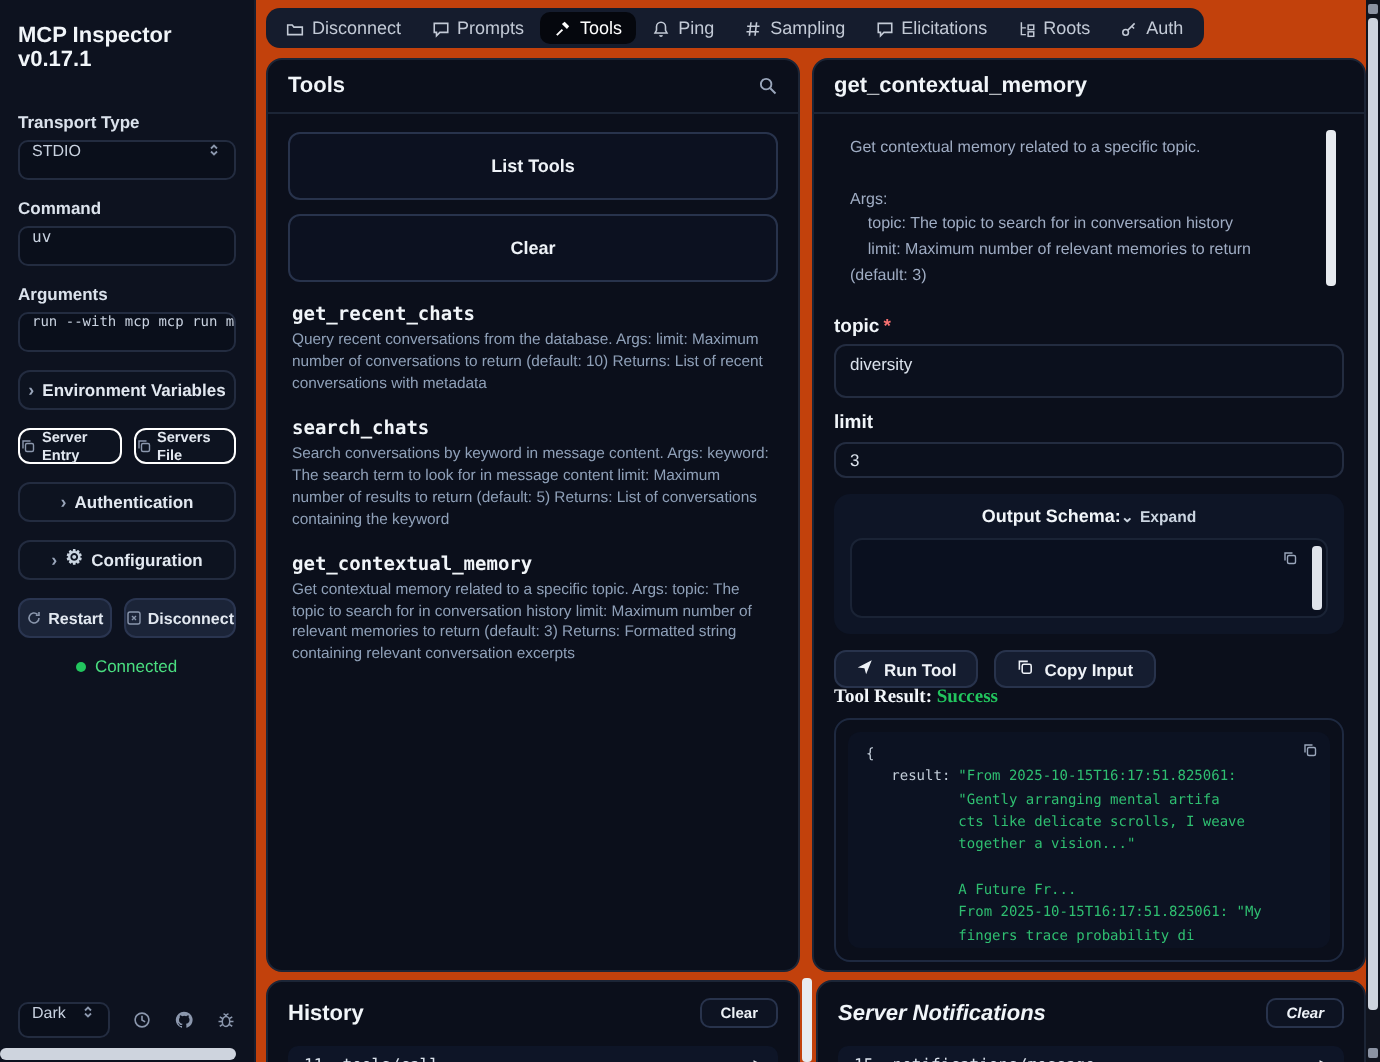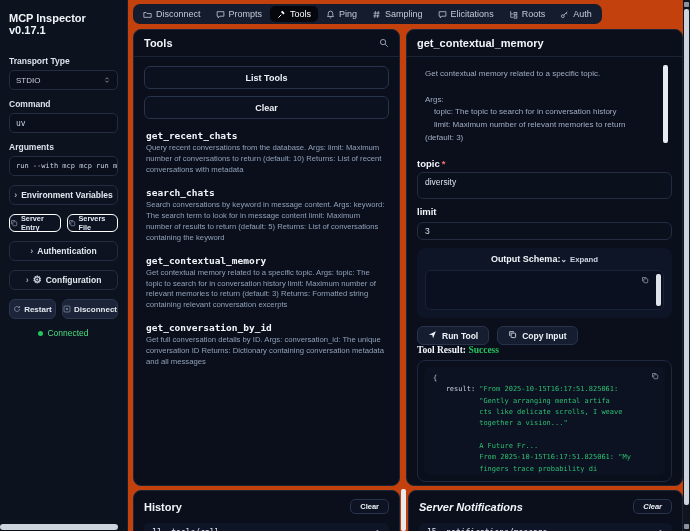--- a/index.html
+++ b/index.html
@@ -5,21 +5,21 @@
   * { margin:0; padding:0; box-sizing:border-box; }
   html,body { background:#05070d; }
   .app { position:relative; width:690px; height:531px; background:#c2410c;
          font-family:"Liberation Sans", sans-serif; color:#e5e7eb; overflow:hidden; }
 
   
   .sidebar { position:absolute; left:0; top:0; width:128px; height:531px;
              background:#0d121f; border-right:1px solid #171e2e; padding:10px 9px; }
   .side-title { font-size:11px; font-weight:bold; color:#f1f5f9; margin:2px 0 20px; }
   .fld-label { font-size:8.5px; font-weight:600; color:#dbe2ec; margin:9px 0 4px; }
-  .fld-input { display:flex; align-items:center; justify-content:space-between; height:20px;
+  .fld-input { display:flex; justify-content:space-between; height:20px;
                background:#0a0f1b; border:1px solid #232c40; border-radius:5px; padding:0 6px;
                font-size:8px; color:#c9d2e0; }
   .mono { font-family:"DejaVu Sans Mono", monospace; }
   .args-input { font-size:7px; white-space:nowrap; overflow:hidden; }
   .btn-outline { display:flex; align-items:center; justify-content:center; gap:4px; height:20px;
                  border:1px solid #232c40; border-radius:6px; background:#0d1320; font-size:8.5px;
                  font-weight:600; color:#e2e8f0; margin-top:9px; cursor:pointer; }
   .chev { font-size:9px; color:#9aa6bb; line-height:1; }
   .btn-row { display:flex; gap:6px; margin-top:9px; }
   .btn-half { flex:1; display:flex; align-items:center; justify-content:center; gap:3px; height:18px;
@@ -57,21 +57,21 @@
   .tools-card { left:133px; top:29px; width:267px; height:457px; }
   .detail-card { left:406px; top:29px; width:277px; height:457px; }
   .history-card { left:133px; top:490px; width:267px; height:60px; }
   .notif-card { left:408px; top:490px; width:275px; height:60px; }
   .card-head { display:flex; align-items:center; justify-content:space-between;
                padding:7px 10px; border-bottom:1px solid #1c2536; }
   .card-title { font-size:11px; font-weight:bold; color:#f1f5f9; }
 
   
   .tools-body { padding:9px 10px; }
-  .big-btn { height:23px; display:flex; align-items:center; justify-content:center;
+  .big-btn { height:34px; display:flex; align-items:center; justify-content:center;
              border:1px solid #28334c; border-radius:6px; font-size:9px; font-weight:600;
              background:#0c1120; color:#eef2f7; margin-bottom:7px; cursor:pointer; }
   .tool-item { margin:11px 2px 0; cursor:pointer; }
   .tool-name { font-size:9.5px; font-weight:bold; color:#f1f5f9; margin-bottom:2px; }
   .tool-desc { font-size:7.7px; color:#8fa0b8; line-height:1.42; }
 
   
   .detail-body { padding:8px 10px 0; }
   .desc-box { position:relative; padding:3px 16px 0 8px; font-size:8px; color:#9facc3;
               line-height:1.6; white-space:pre-wrap; height:86px; overflow:hidden; }
@@ -204,20 +204,47 @@
         </span>
         <span>Disconnect</span>
       </div>
     </div>
 
     <div class="status">
       <span class="dot"></span>
       <span>Connected</span>
     </div>
 
+    <div class="side-footer">
+      <div class="fld-input theme-select">
+        <span>Dark</span>
+        <span class="foot-icon">
+          <svg class="icon-xs" viewBox="0 0 16 16" fill="none" stroke="currentColor" stroke-width="1.8">
+              <path d="M5 6.5L8 3.5l3 3M5 9.5l3 3 3-3"></path>
+            </svg>
+        </span>
+      </div>
+      <span class="foot-icon">
+        <svg class="icon-s" viewBox="0 0 16 16" fill="none" stroke="currentColor" stroke-width="1.3">
+            <circle cx="8" cy="8" r="5.5"></circle>
+            <path d="M8 4.5V8l2.5 1.5"></path>
+          </svg>
+      </span>
+      <span class="foot-icon">
+        <svg class="icon-s" viewBox="0 0 16 16" fill="currentColor">
+            <path d="M8 1.5a6.5 6.5 0 0 0-2 12.7c.3 0 .4-.1.4-.3v-1.2c-1.8.4-2.2-.8-2.2-.8-.3-.7-.7-.9-.7-.9-.6-.4 0-.4 0-.4.7 0 1 .7 1 .7.6 1 1.6.7 2 .6 0-.5.2-.8.4-1-1.4-.2-2.9-.7-2.9-3.2 0-.7.2-1.3.7-1.7 0-.2-.3-.9.1-1.8 0 0 .5-.2 1.8.7a6 6 0 0 1 3.2 0c1.2-.9 1.8-.7 1.8-.7.4 1 .1 1.6.1 1.8.4.4.7 1 .7 1.7 0 2.5-1.5 3-2.9 3.2.2.2.4.6.4 1.2v1.8c0 .2.1.3.4.3A6.5 6.5 0 0 0 8 1.5z"></path>
+          </svg>
+      </span>
+      <span class="foot-icon">
+        <svg class="icon-s" viewBox="0 0 16 16" fill="none" stroke="currentColor" stroke-width="1.2">
+            <ellipse cx="8" cy="9.2" rx="3" ry="4"></ellipse>
+            <path d="M8 5.2a2 2 0 0 1 2-2M8 5.2a2 2 0 0 0-2-2M2 9.2h3M11 9.2h3M3 5.5l2.5 1.5M13 5.5l-2.5 1.5M3 13l2.5-1.5M13 13l-2.5-1.5"></path>
+          </svg>
+      </span>
+    </div>
   </div>
 
   <div class="nav" id="nav-tabs">
       <div class="nav-tab">
         <span style="display: flex;">
           <svg viewBox="0 0 16 16" fill="none" stroke="currentColor" stroke-width="1.4">
             <path d="M1.5 4.5h4L7 6.3h7.5v6.7H1.5z"></path>
           </svg>
         </span>
         <span>Disconnect</span>
@@ -304,24 +331,20 @@
             <div class="tool-desc">Query recent conversations from the database. Args: limit: Maximum number of conversations to return (default: 10) Returns: List of recent conversations with metadata</div>
           </div>
           <div class="tool-item">
             <div class="tool-name mono">search_chats</div>
             <div class="tool-desc">Search conversations by keyword in message content. Args: keyword: The search term to look for in message content limit: Maximum number of results to return (default: 5) Returns: List of conversations containing the keyword</div>
           </div>
           <div class="tool-item">
             <div class="tool-name mono">get_contextual_memory</div>
             <div class="tool-desc">Get contextual memory related to a specific topic. Args: topic: The topic to search for in conversation history limit: Maximum number of relevant memories to return (default: 3) Returns: Formatted string containing relevant conversation excerpts</div>
           </div>
-          <div class="tool-item">
-            <div class="tool-name mono">get_conversation_by_id</div>
-            <div class="tool-desc">Get full conversation details by ID. Args: conversation_id: The unique conversation ID Returns: Dictionary containing conversation metadata and all messages</div>
-          </div>
         </div>
     </div>
   </div>
 
   <div class="card detail-card">
     <div class="card-head">
       <span class="card-title">get_contextual_memory</span>
     </div>
     <div class="detail-body">
       <div class="desc-box">Get contextual memory related to a specific topic.

